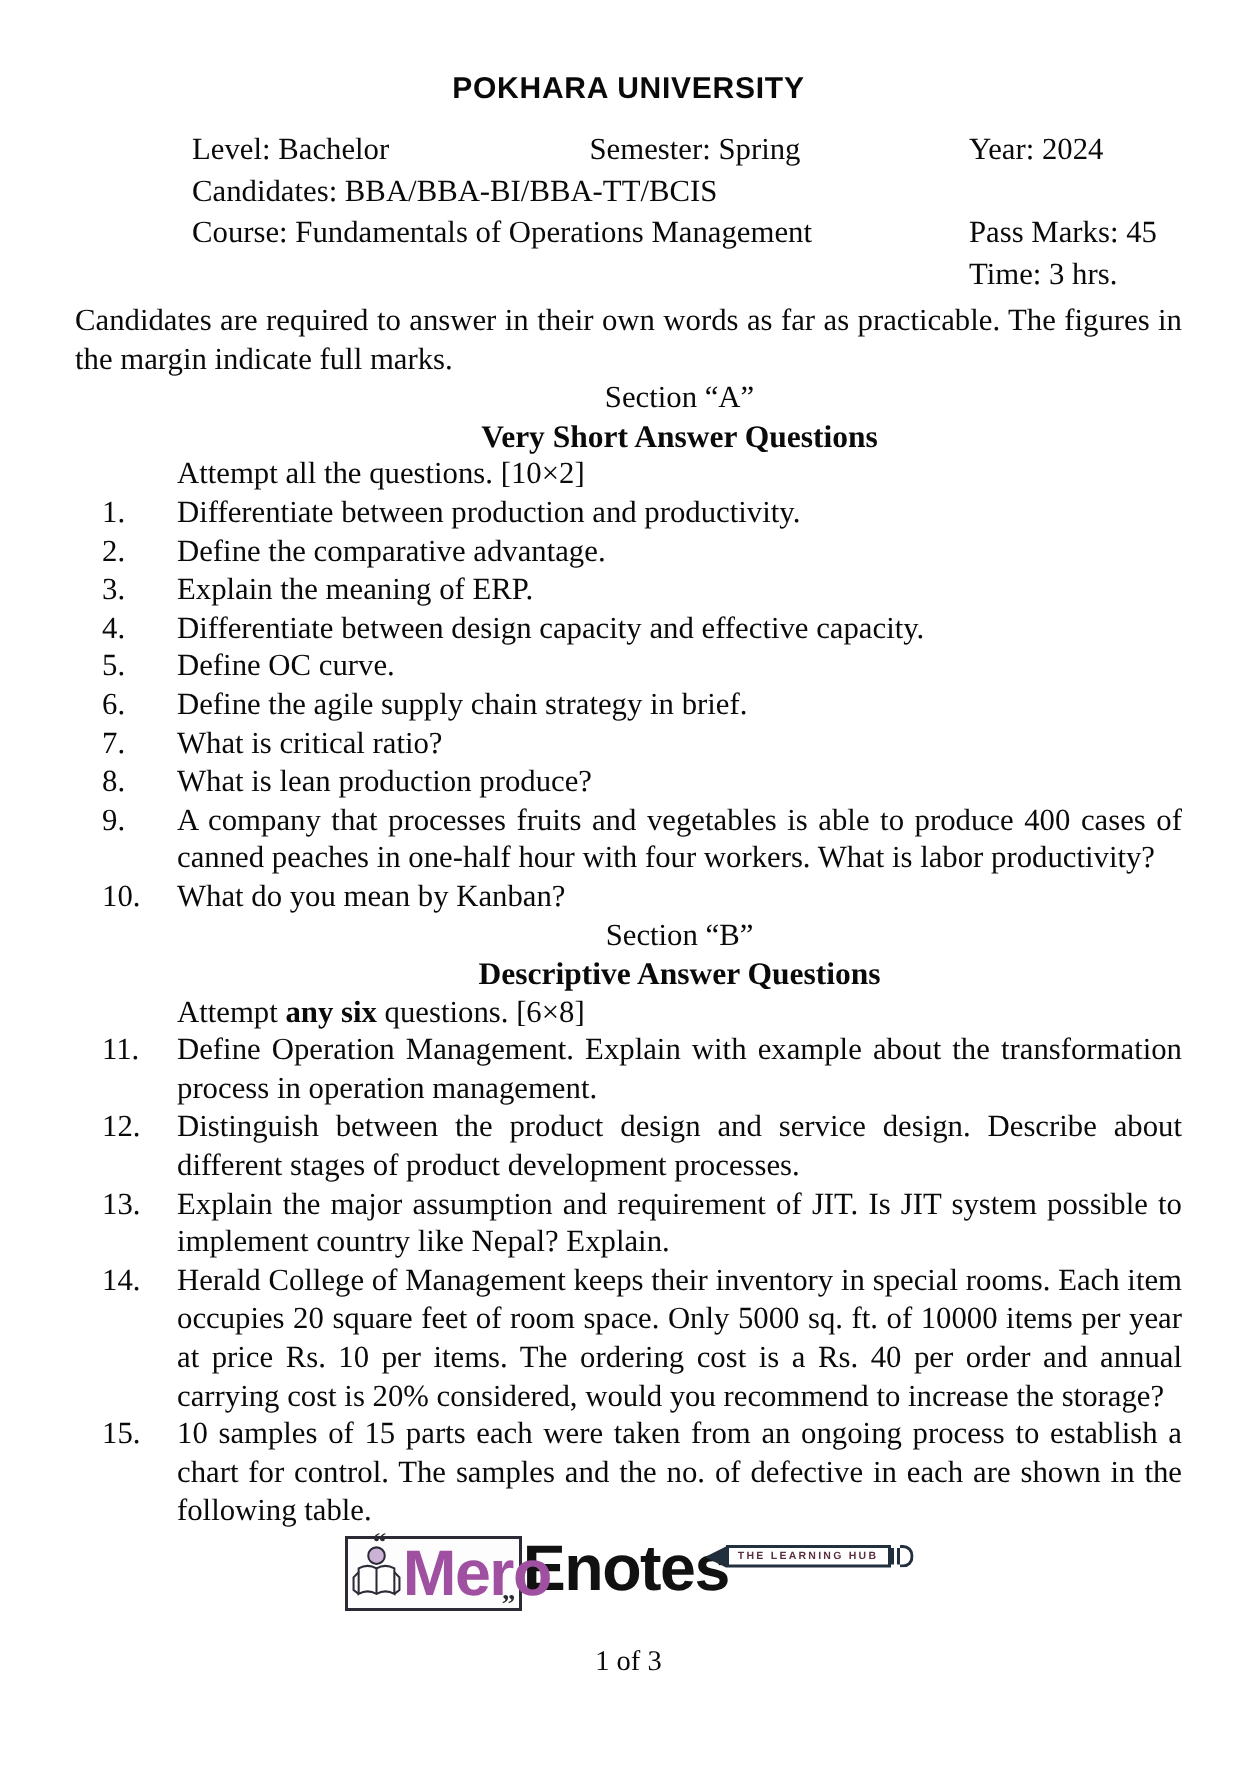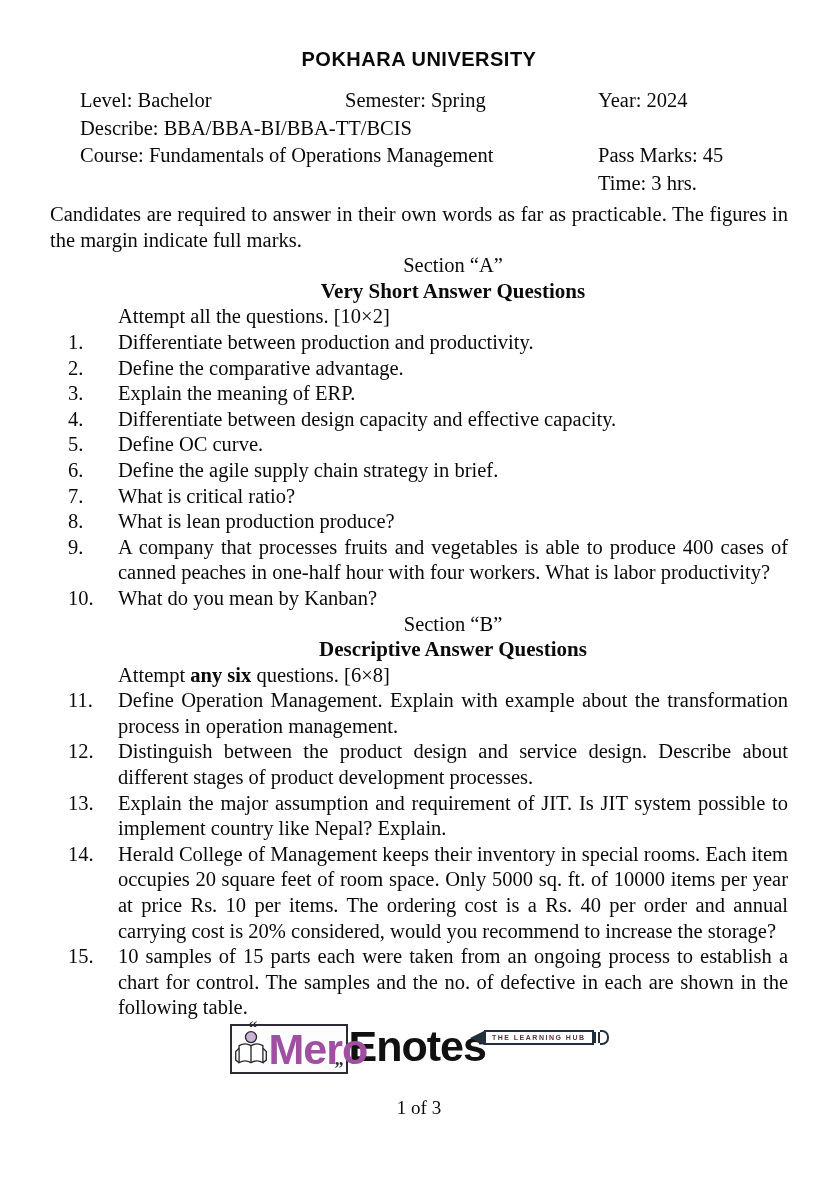--- a/index.html
+++ b/index.html
@@ -20,21 +20,21 @@
     margin: 0;
     text-align: center;
     font-family: "Liberation Sans", sans-serif;
     font-weight: bold;
     font-size: 20px;
     letter-spacing: 0.5px;
     line-height: 26px;
   }
   .info { margin-left: 30px; margin-top: 15px; }
   .info-row { display: flex; line-height: 27.5px; }
-  .cell-a { width: 518px; }
+  .cell-a { width: 518px; margin-left: 48px; }
   .cell-a .half { display: inline-block; width: 265px; }
   .cell-b { flex: 1; }
   .note {
     margin: 5px 0 0 0;
     text-align: justify;
   }
   .section-label { margin-left: 68px; text-align: center; }
   .section-heading { margin-left: 68px; text-align: center; font-weight: bold; font-size: 21px; }
   .instruction { margin-left: 68px; }
   .q { display: flex; }
@@ -90,21 +90,21 @@
 <div class="page">
 
   <h1 class="title">POKHARA UNIVERSITY</h1>
 
   <div class="info">
     <div class="info-row">
       <div class="cell-a"><span class="half">Level: Bachelor</span><span>Semester: Spring</span></div>
       <div class="cell-b">Year: 2024</div>
     </div>
     <div class="info-row">
-      <div class="cell-a">Describe: BBA/BBA-BI/BBA-TT/BCIS</div>
+      <div class="cell-a">Candidates: BBA/BBA-BI/BBA-TT/BCIS</div>
     </div>
     <div class="info-row">
       <div class="cell-a">Course: Fundamentals of Operations Management</div>
       <div class="cell-b">Pass Marks: 45</div>
     </div>
     <div class="info-row">
       <div class="cell-a"></div>
       <div class="cell-b">Time: 3 hrs.</div>
     </div>
   </div>

